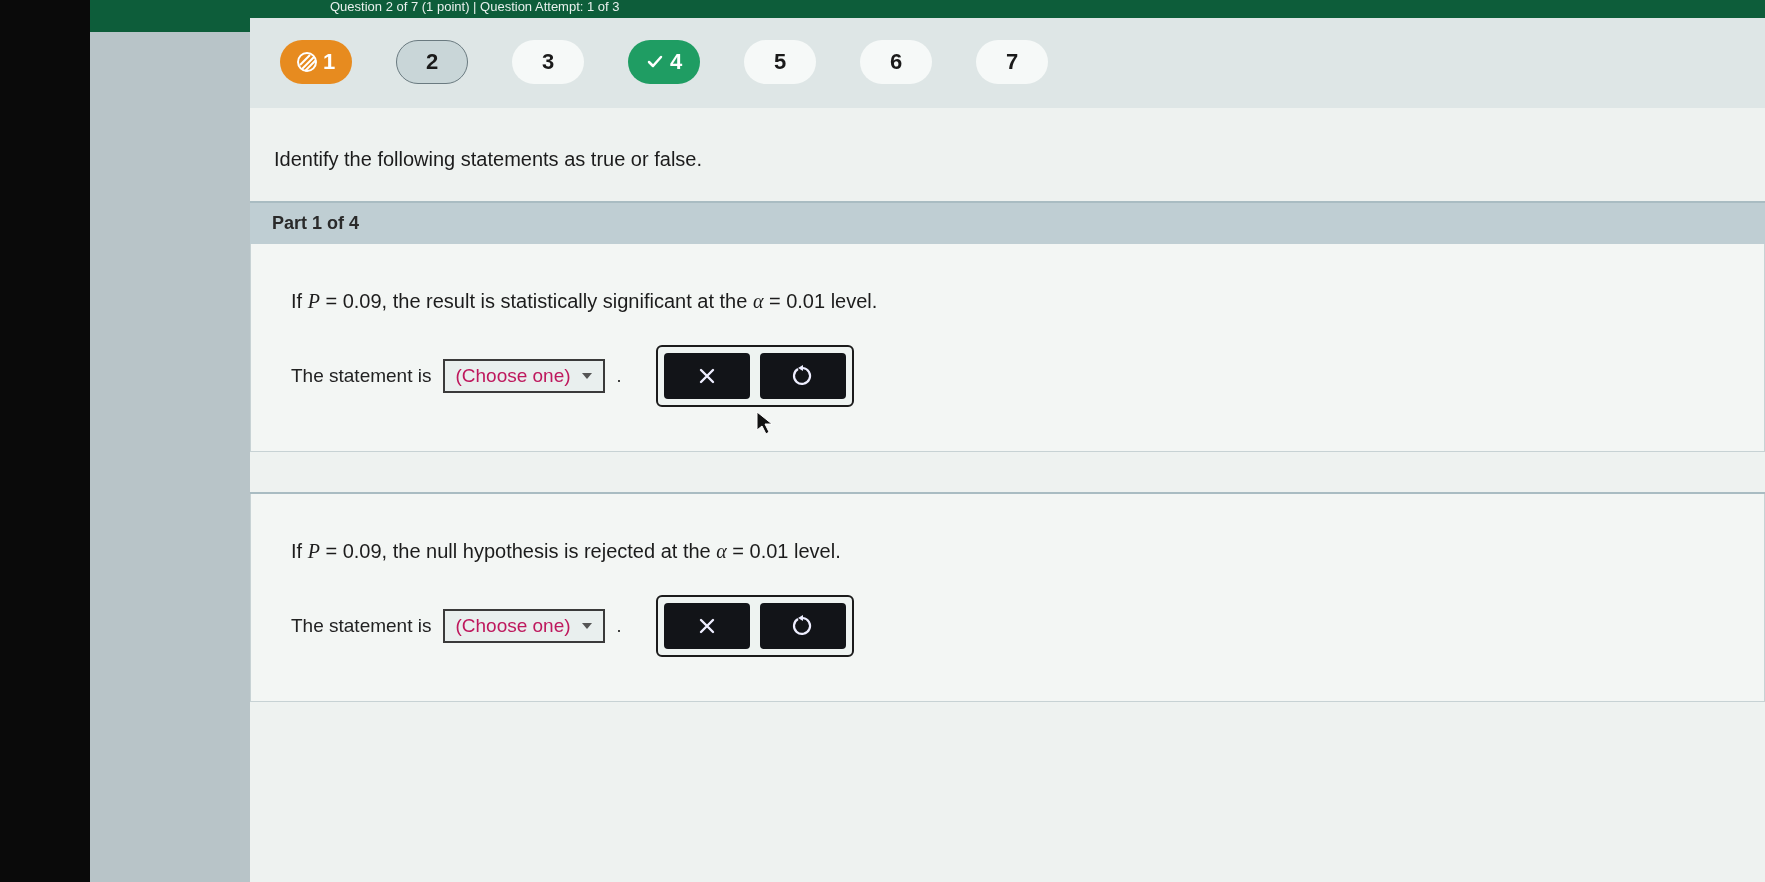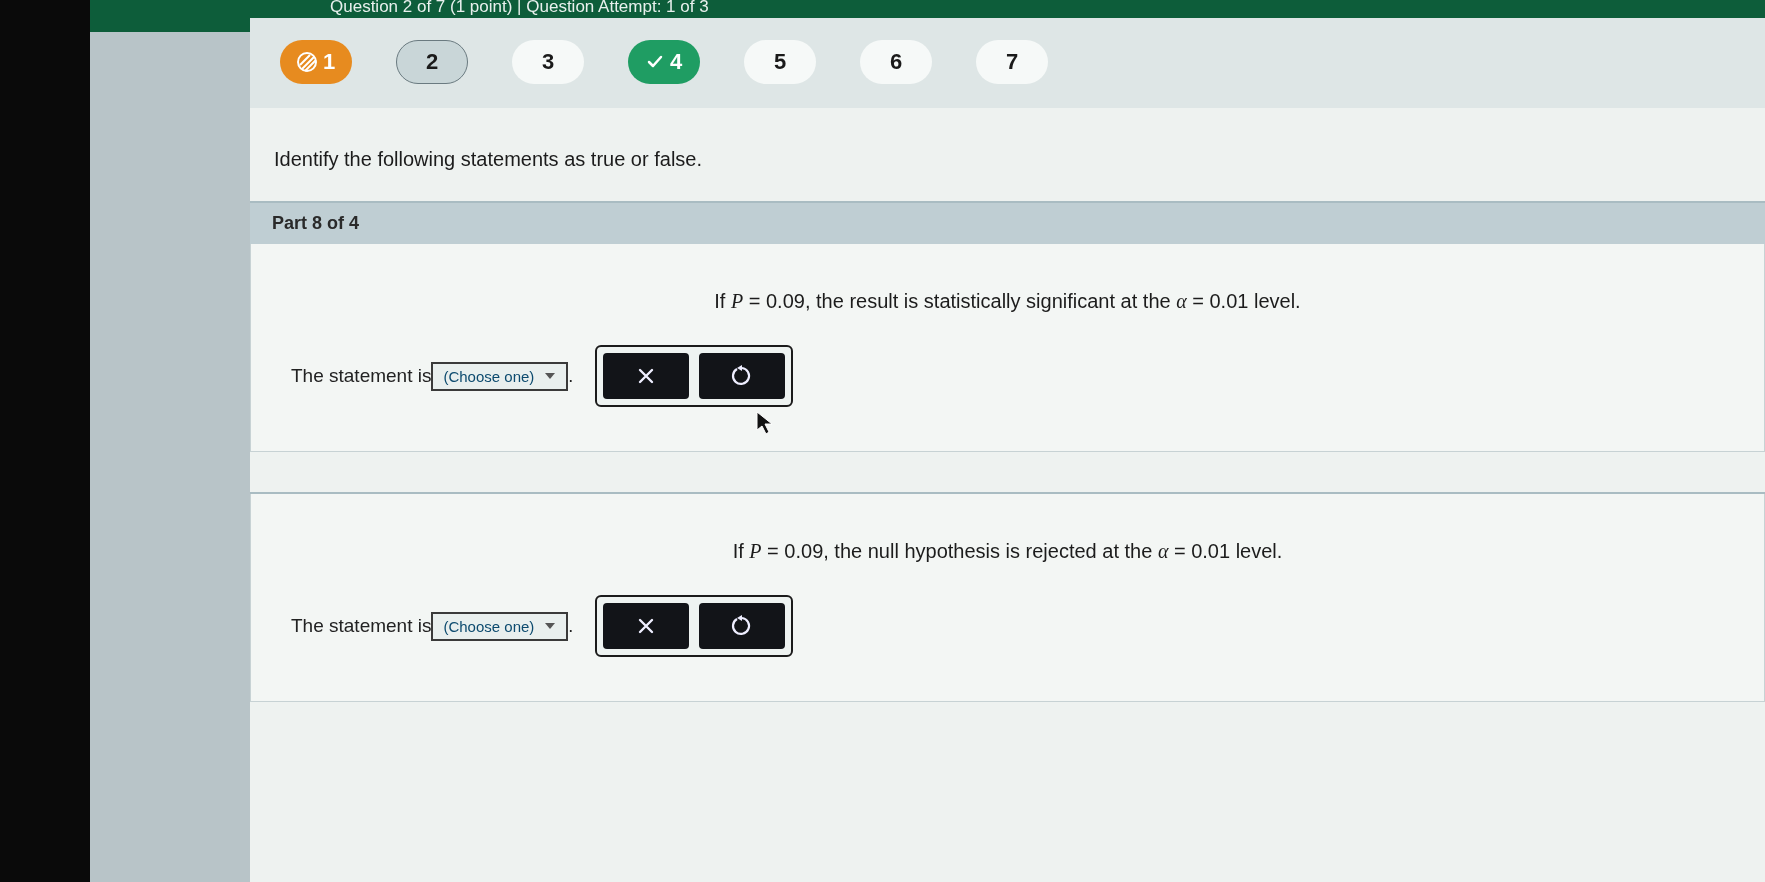--- a/index.html
+++ b/index.html
@@ -15,21 +15,21 @@
     left: 90px;
     top: 0;
     right: 0;
     bottom: 0;
     background: #b8c4c8;
   }
   .topbar {
     background: #0d5d3a;
     color: #e8f0ed;
     height: 32px;
-    font-size: 17px;
+    font-size: 13px;
     padding-left: 240px;
     line-height: 14px;
     overflow: hidden;
     white-space: nowrap;
   }
   .content-wrap {
     position: absolute;
     left: 160px;
     right: 0;
     top: 18px;
@@ -93,39 +93,39 @@
   .part-body {
     background: #f3f6f4;
     padding: 46px 40px 44px 40px;
     border: 1px solid #c7d2d4;
     border-top: none;
   }
   .stmt {
     font-size: 20px;
     color: #1c1c1c;
     margin-bottom: 32px;
-    text-align: center;
   }
   .stmt i { font-style: italic; font-family: 'Times New Roman', serif; }
   .answer-row {
     display: flex;
     align-items: center;
+    gap: 12px;
     font-size: 19px;
     color: #222;
   }
   .select-box {
     border: 2px solid #3a3a3a;
     background: #e9efee;
     padding: 4px 10px;
-    color: #0c4a6e;
+    color: #be185d;
     display: inline-flex;
     align-items: center;
     gap: 10px;
     cursor: pointer;
-    font-size: 15px;
+    font-size: 19px;
   }
   .select-box .caret svg { display:block; }
   .dot { font-size: 18px; color:#222; }
   
   .tool-group {
     border: 2px solid #1b1b1b;
     border-radius: 6px;
     padding: 6px;
     display: inline-flex;
     gap: 10px;
@@ -196,21 +196,21 @@
         </div>
         <div class="pill plain">
           <span>7</span>
         </div>
       </div>
 
     <div class="prompt">Identify the following statements as true or false.</div>
 
     <div id="parts-container">
         <div class="part">
-          <div class="part-header">Part 8 of 4</div>
+          <div class="part-header">Part 1 of 4</div>
           <div class="part-body">
             <div class="stmt"><span>If </span><i>P</i><span> = 0.09, the result is statistically significant at the </span><i>α</i><span> = 0.01 level.</span></div>
             <div class="answer-row">
               <span>The statement is</span>
               <div class="select-box">
                 <span>(Choose one)</span>
                 <span class="caret">
                   <svg width="12" height="10" viewBox="0 0 12 10">
                     <path d="M1 2 L6 8 L11 2 Z" fill="#555"></path>
                   </svg>

